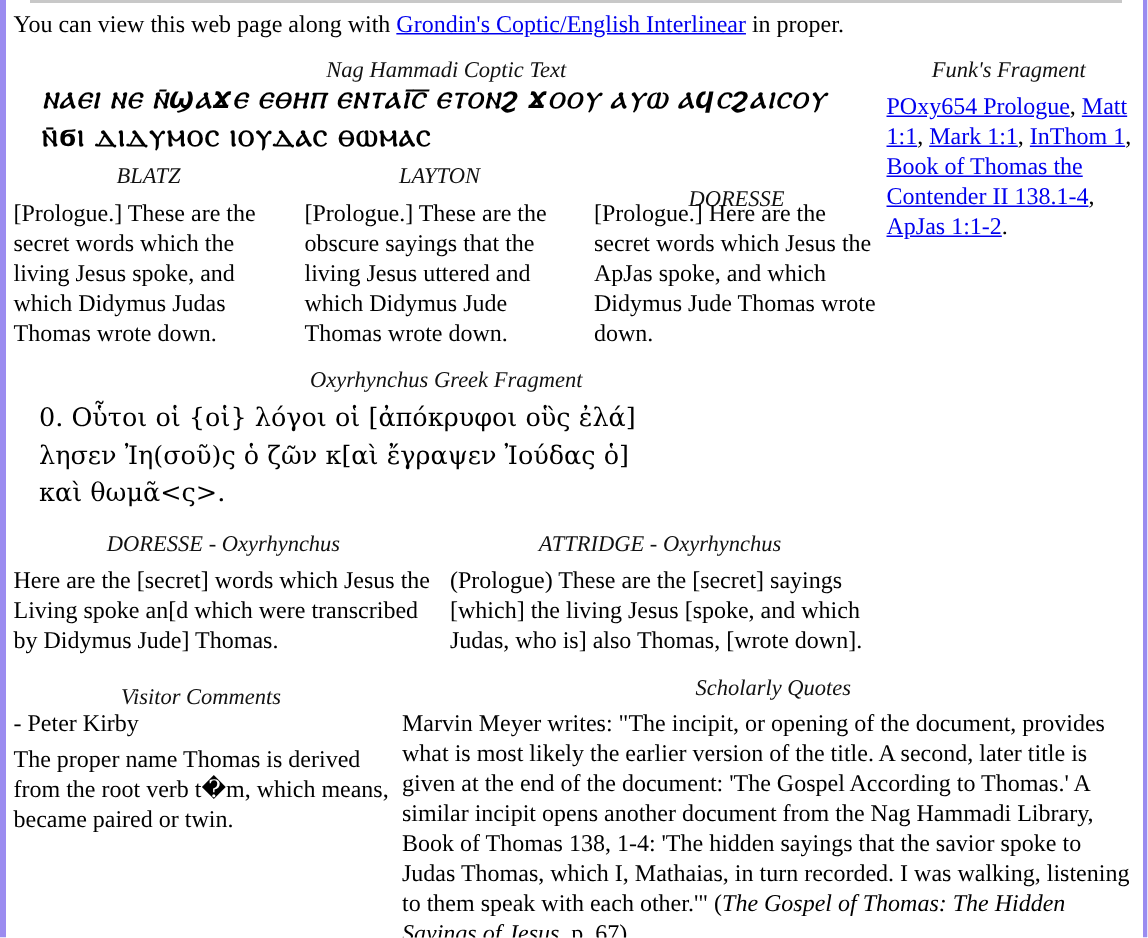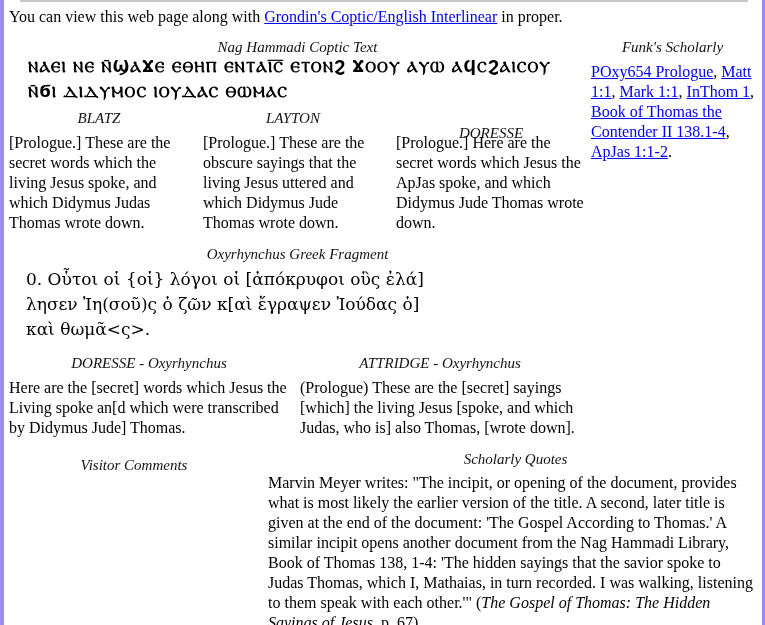--- a/index.html
+++ b/index.html
@@ -29,24 +29,24 @@
 
 <div class="border-left"></div>
 <div class="border-right"></div>
 <div class="top-rule"></div>
 
 <div class="abs intro">
   <span>You can view this web page along with </span><a href="#">Grondin's Coptic/English Interlinear</a><span> in proper.</span>
 </div>
 
 <div class="abs head" style="left:20px; top:38px; width:555px;">Nag Hammadi Coptic Text</div>
-<div class="abs coptic" style="left:28px; top:55px;">ⲚⲀⲈⲒ ⲚⲈ Ⲛ̄ϢⲀϪⲈ ⲈⲐⲎⲠ ⲈⲚⲦⲀⲒ̅Ⲥ̅ ⲈⲦⲞⲚϨ ϪⲞⲞⲨ ⲀⲨⲰ ⲀϤⲤϨⲀⲒⲤⲞⲨ</div>
+<div class="abs coptic" style="left:28px; top:55px;font-style:italic;">ⲚⲀⲈⲒ ⲚⲈ Ⲛ̄ϢⲀϪⲈ ⲈⲐⲎⲠ ⲈⲚⲦⲀⲒ̅Ⲥ̅ ⲈⲦⲞⲚϨ ϪⲞⲞⲨ ⲀⲨⲰ ⲀϤⲤϨⲀⲒⲤⲞⲨ</div>
 <div class="abs coptic" style="left:28px; top:80px;">Ⲛ̄ϬⲒ ⲆⲒⲆⲨⲘⲞⲤ ⲒⲞⲨⲆⲀⲤ ⲐⲰⲘⲀⲤ</div>
 
-<div class="abs head" style="left:585px; top:38px; width:175px;">Funk's Scholarly</div>
+<div class="abs head" style="left:585px; top:38px; width:175px;">Funk's Fragment</div>
 <div class="abs para" style="left:591px; top:62px; width:170px;">
   <a href="#">POxy654 Prologue</a>, <a href="#">Matt 1:1</a>, <a href="#">Mark 1:1</a>, <a href="#">InThom 1</a>, <a href="#">Book of Thomas the Contender II 138.1-4</a>, <a href="#">ApJas 1:1-2</a>.
 </div>
 
 <div class="abs head" style="left:9px; top:109px; width:180px;">BLATZ</div>
 <div class="abs para" style="left:9px; top:133px; width:180px;">[Prologue.] These are the secret words which the living Jesus spoke, and which Didymus Judas Thomas wrote down.</div>
 
 <div class="abs head" style="left:203px; top:109px; width:180px;">LAYTON</div>
 <div class="abs para" style="left:203px; top:133px; width:180px;">[Prologue.] These are the obscure sayings that the living Jesus uttered and which Didymus Jude Thomas wrote down.</div>
 
@@ -59,16 +59,18 @@
 <div class="abs greek" style="left:26px; top:317px;">καὶ θωμᾶ&lt;ς&gt;.</div>
 
 <div class="abs head" style="left:9px; top:354px; width:280px;">DORESSE - Oxyrhynchus</div>
 <div class="abs para" style="left:9px; top:378px; width:282px;">Here are the [secret] words which Jesus the Living spoke an[d which were transcribed by Didymus Jude] Thomas.</div>
 
 <div class="abs head" style="left:300px; top:354px; width:280px;">ATTRIDGE - Oxyrhynchus</div>
 <div class="abs para" style="left:300px; top:378px; width:285px;">(Prologue) These are the [secret] sayings [which] the living Jesus [spoke, and which Judas, who is] also Thomas, [wrote down].</div>
 
 <div class="abs head" style="left:9px; top:456px; width:250px;">Visitor Comments</div>
 <div class="abs para" style="left:9px; top:473px; width:252px;">
+  <div>- Peter Kirby</div>
+  <div style="margin-top:4px;">The proper name Thomas is derived from the root verb t�m, which means, became paired or twin.</div>
 </div>
 
 <div class="abs head" style="left:268px; top:450px; width:495px;">Scholarly Quotes</div>
 <div class="abs para" style="left:268px; top:473px; width:492px;"><span>Marvin Meyer writes: "The incipit, or opening of the document, provides what is most likely the earlier version of the title. A second, later title is given at the end of the document: 'The Gospel According to Thomas.' A similar incipit opens another document from the Nag Hammadi Library, Book of Thomas 138, 1-4: 'The hidden sayings that the savior spoke to Judas Thomas, which I, Mathaias, in turn recorded. I was walking, listening to them speak with each other.'" (</span><i>The Gospel of Thomas: The Hidden Sayings of Jesus</i><span>, p. 67)</span></div>
 
 </body></html>

